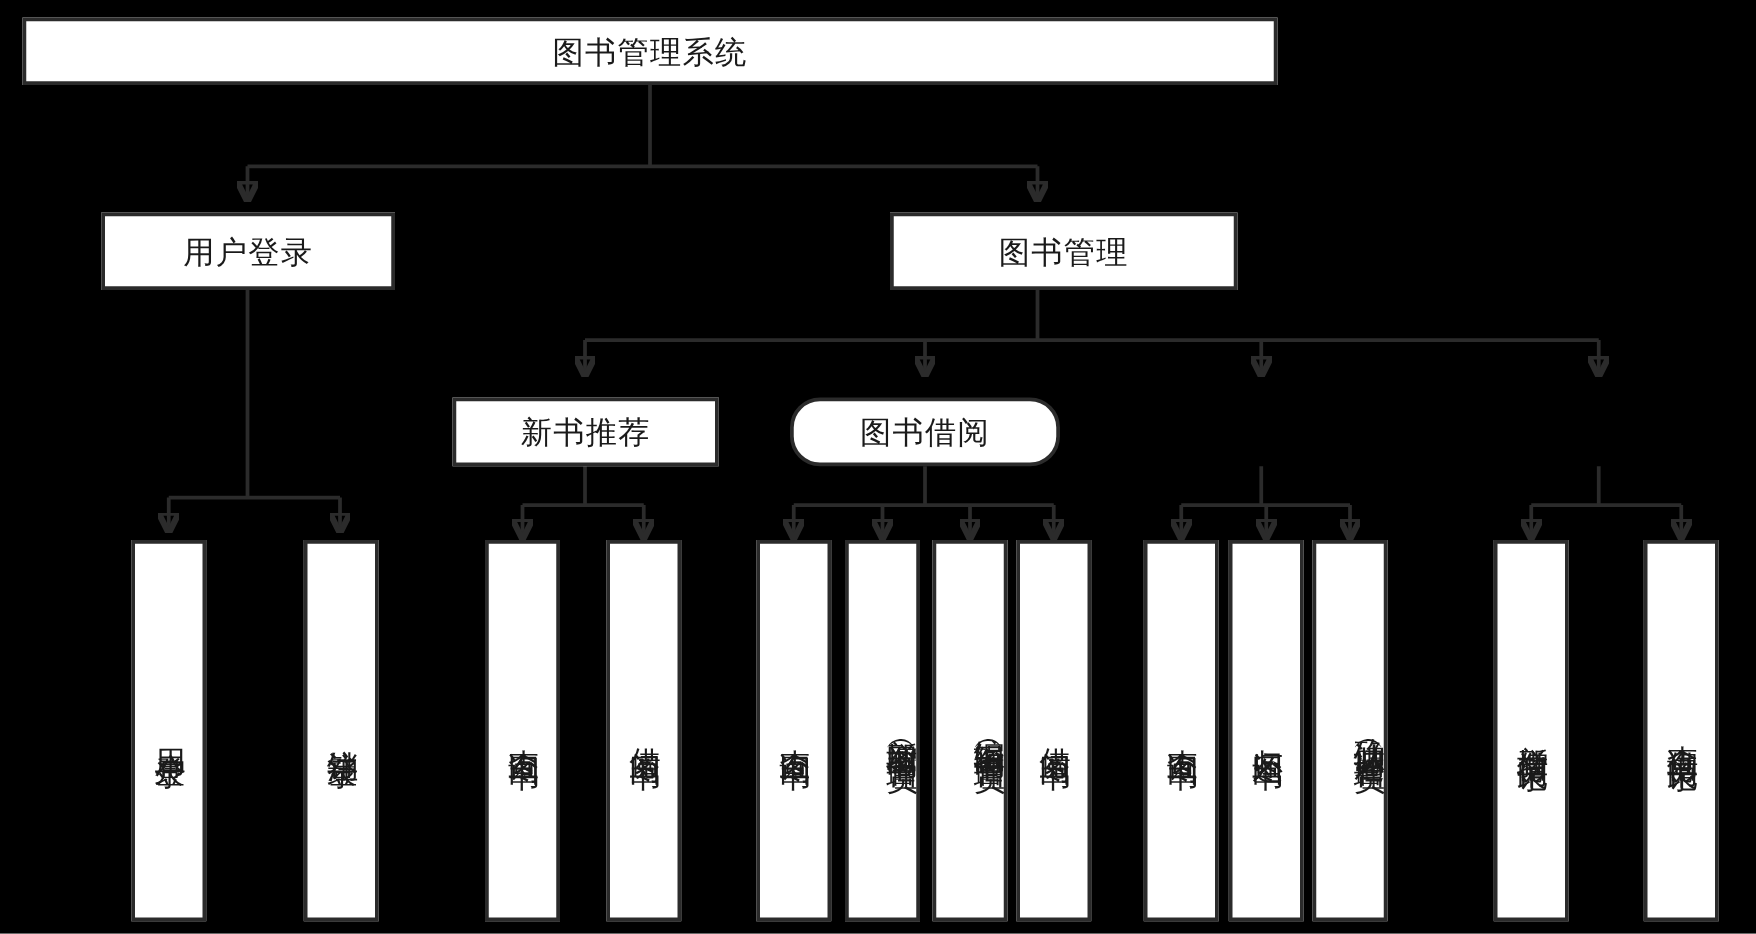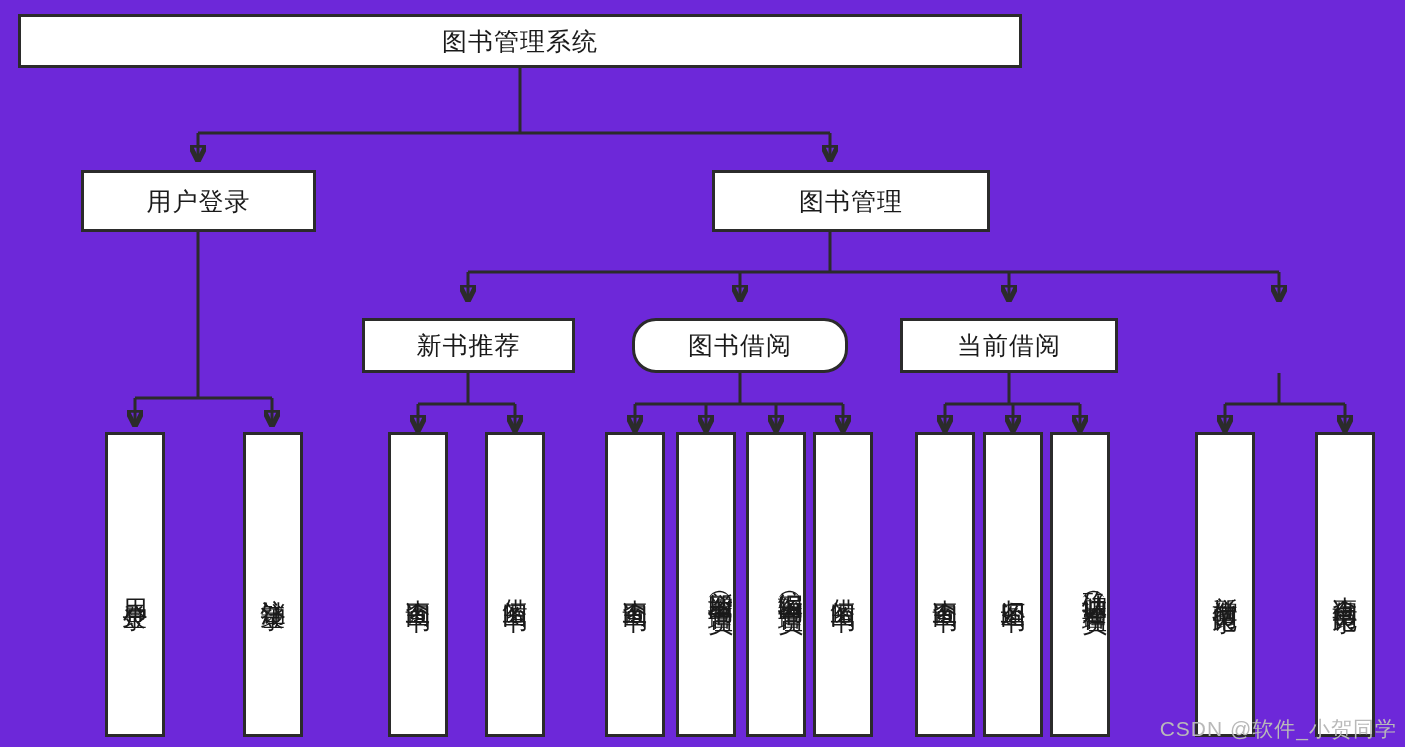--- a/index.html
+++ b/index.html
@@ -7,21 +7,21 @@
     padding: 0;
     background: #ffffff;
   }
   body {
     font-family: "Liberation Sans", "DejaVu Sans", sans-serif;
   }
   #canvas {
     position: relative;
     width: 1405px;
     height: 747px;
-    background: #6d28d9;
+    background: #000000;
     overflow: hidden;
   }
   .node {
     position: absolute;
     box-sizing: border-box;
     border: 3px solid #2b2b2b;
     background: #ffffff;
     display: flex;
     align-items: center;
     justify-content: center;
@@ -134,23 +134,20 @@
   <div class="node horiz" style="left:712px; top:170px; width:278px; height:62px;">
     <span>图书管理</span>
   </div>
 
   <div class="node horiz" style="left:362px; top:318px; width:213px; height:55px;">
     <span>新书推荐</span>
   </div>
   <div class="node horiz" style="left:632px; top:318px; width:216px; height:55px;border-radius:24px;">
     <span>图书借阅</span>
   </div>
-  <div class="node horiz" style="left:900px; top:318px; width:218px; height:55px;">
-    <span>当前借阅</span>
-  </div>
 
   <div class="node vert" style="left:105px; top:432px; width:60px; height:305px;">
     <span class="vtext">用户登录</span>
   </div>
   <div class="node vert" style="left:243px; top:432px; width:60px; height:305px;">
     <span class="vtext">注销登录</span>
   </div>
 
   <div class="node vert" style="left:388px; top:432px; width:60px; height:305px;">
     <span class="vtext">查询图书</span>
@@ -182,15 +179,14 @@
     <span class="vtext">确认归还（管理员）</span>
   </div>
 
   <div class="node vert" style="left:1195px; top:432px; width:60px; height:305px;">
     <span class="vtext">新增借阅记录</span>
   </div>
   <div class="node vert" style="left:1315px; top:432px; width:60px; height:305px;">
     <span class="vtext">查询借阅记录</span>
   </div>
 
-  <div class="watermark">CSDN @软件_小贺同学</div>
 
 </div>
 
 </body></html>

